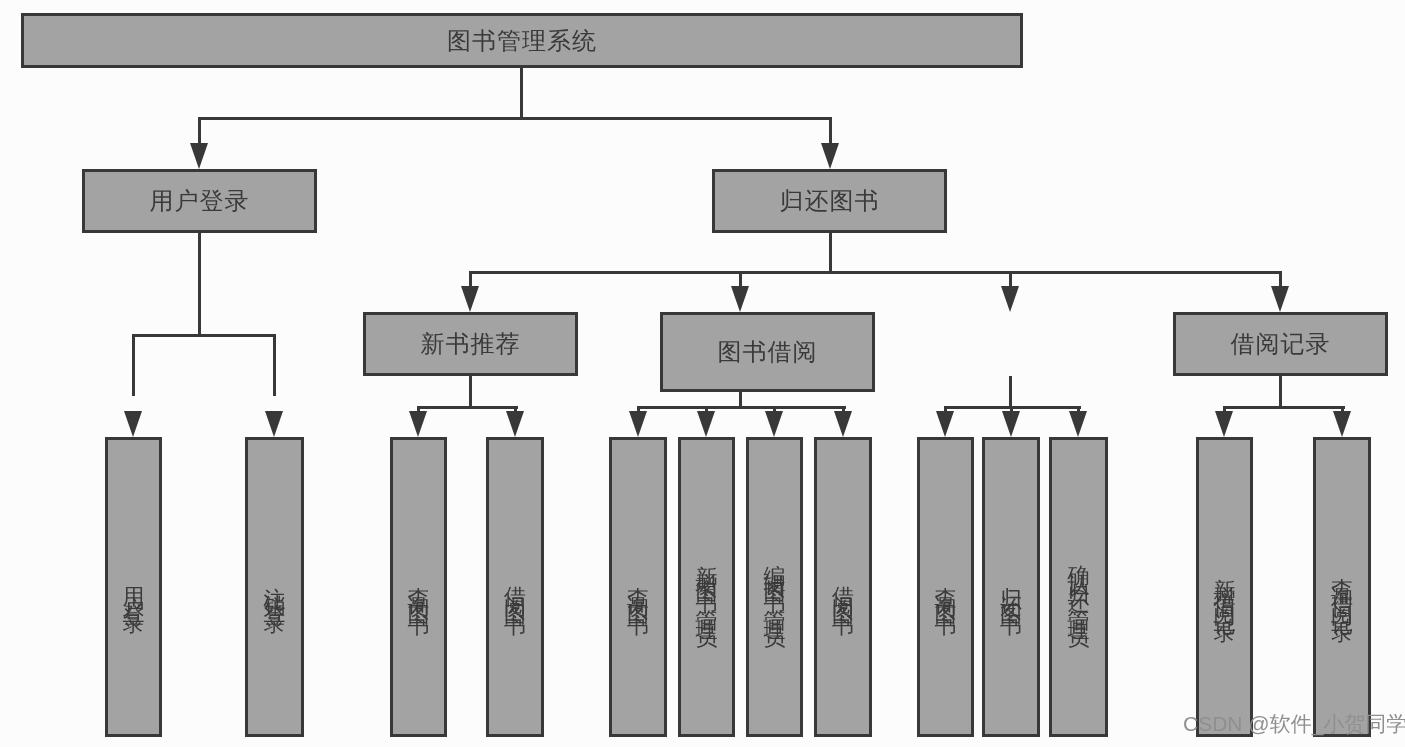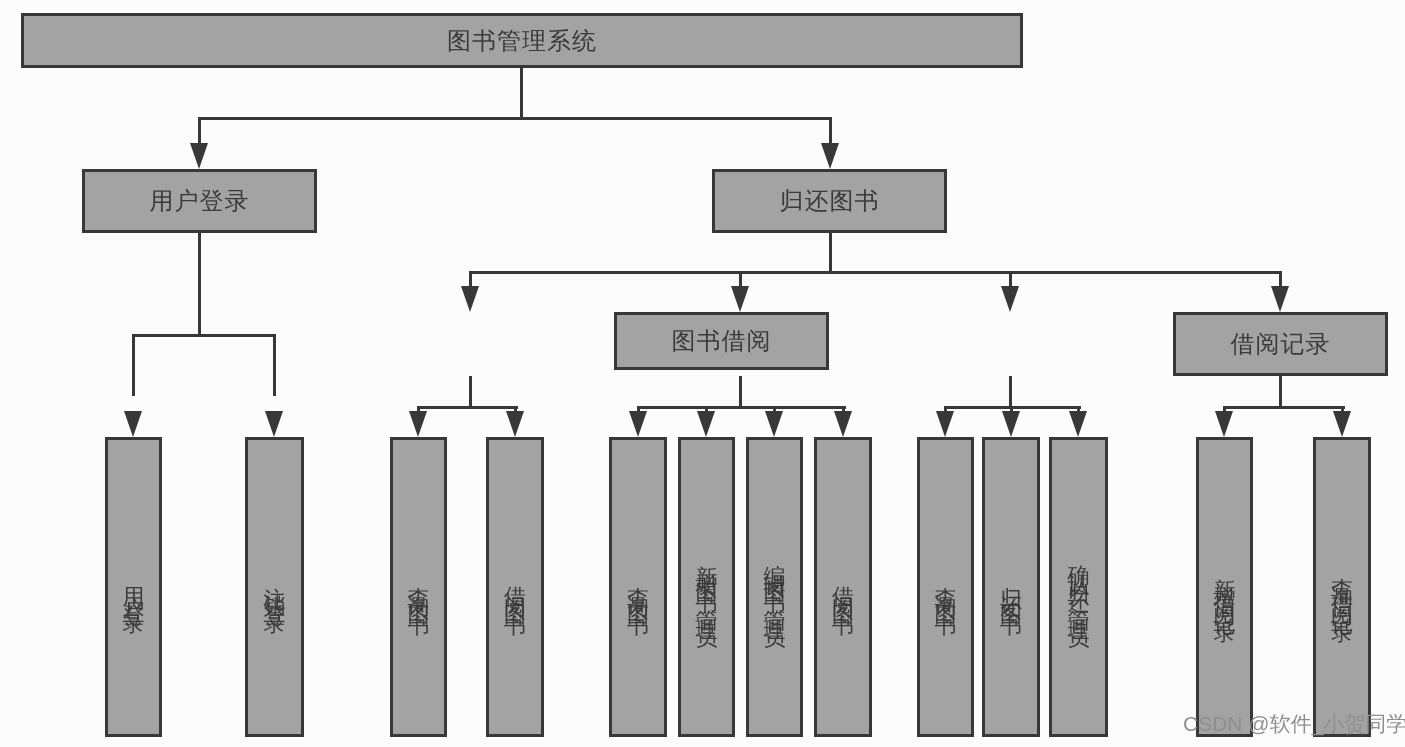--- a/index.html
+++ b/index.html
@@ -62,21 +62,24 @@
     <span class="lbl">图书管理系统</span>
   </div>
 
   <div class="box" style="left:82px;top:169px;width:235px;height:64px">
     <span class="lbl">用户登录</span>
   </div>
   <div class="box" style="left:712px;top:169px;width:235px;height:64px">
     <span class="lbl">归还图书</span>
   </div>
 
-  <div class="box" style="left:614px;top:312px;width:215px;height:58px">
+  <div class="box" style="left:363px;top:312px;width:215px;height:64px">
+    <span class="lbl">新书推荐</span>
+  </div>
+  <div class="box" style="left:660px;top:312px;width:215px;height:80px">
     <span class="lbl">图书借阅</span>
   </div>
   <div class="box" style="left:1173px;top:312px;width:215px;height:64px">
     <span class="lbl">借阅记录</span>
   </div>
 
   <div class="box vbox" style="left:105px;top:437px;width:57px;height:300px">
     <span class="lbl">用户登录</span>
   </div>
   <div class="box vbox" style="left:245px;top:437px;width:59px;height:300px">

